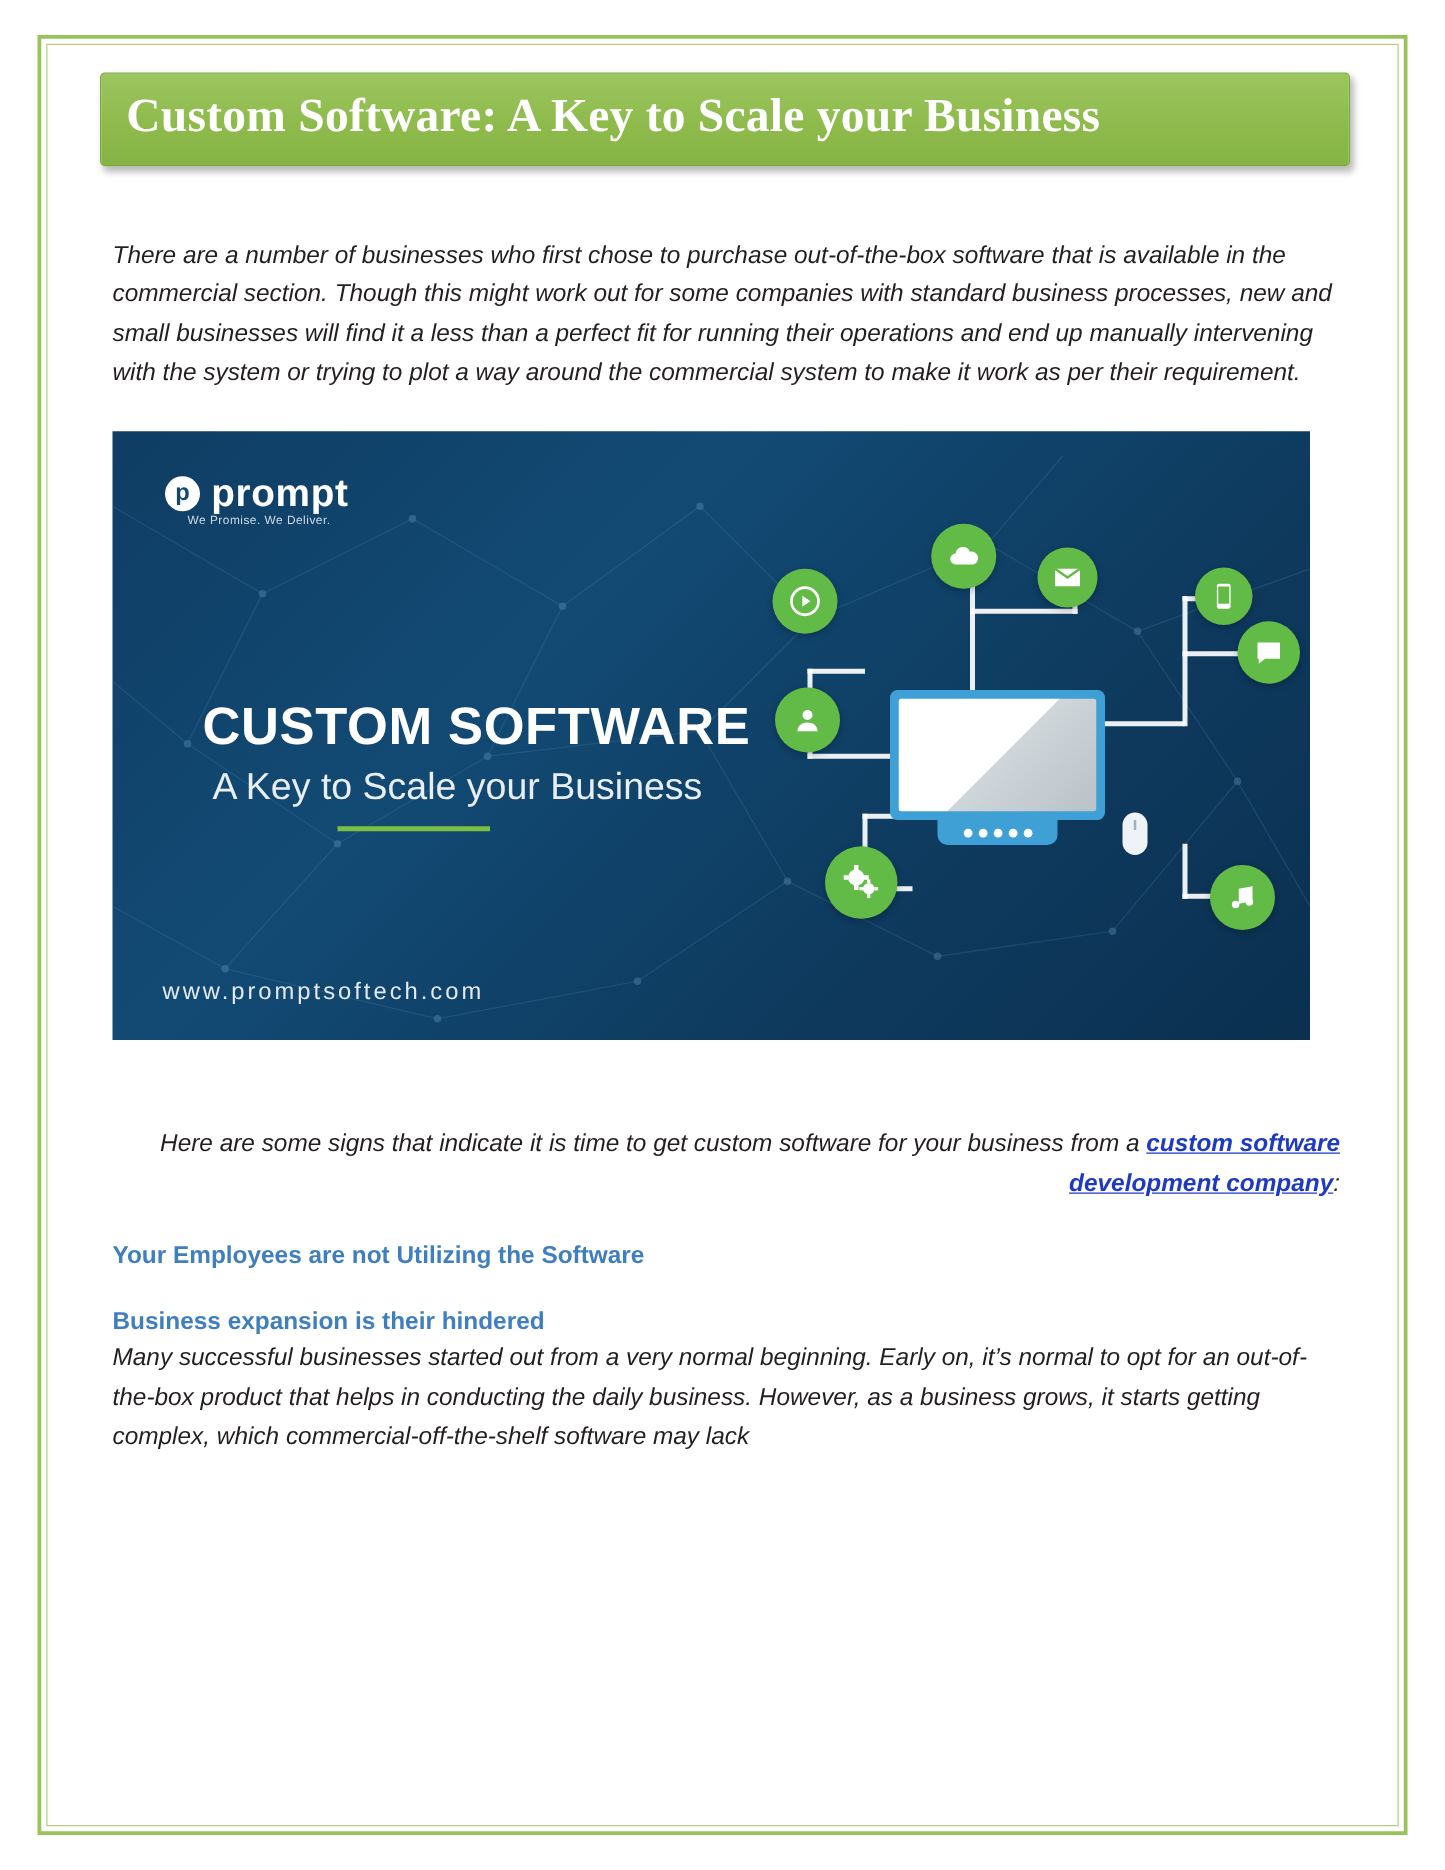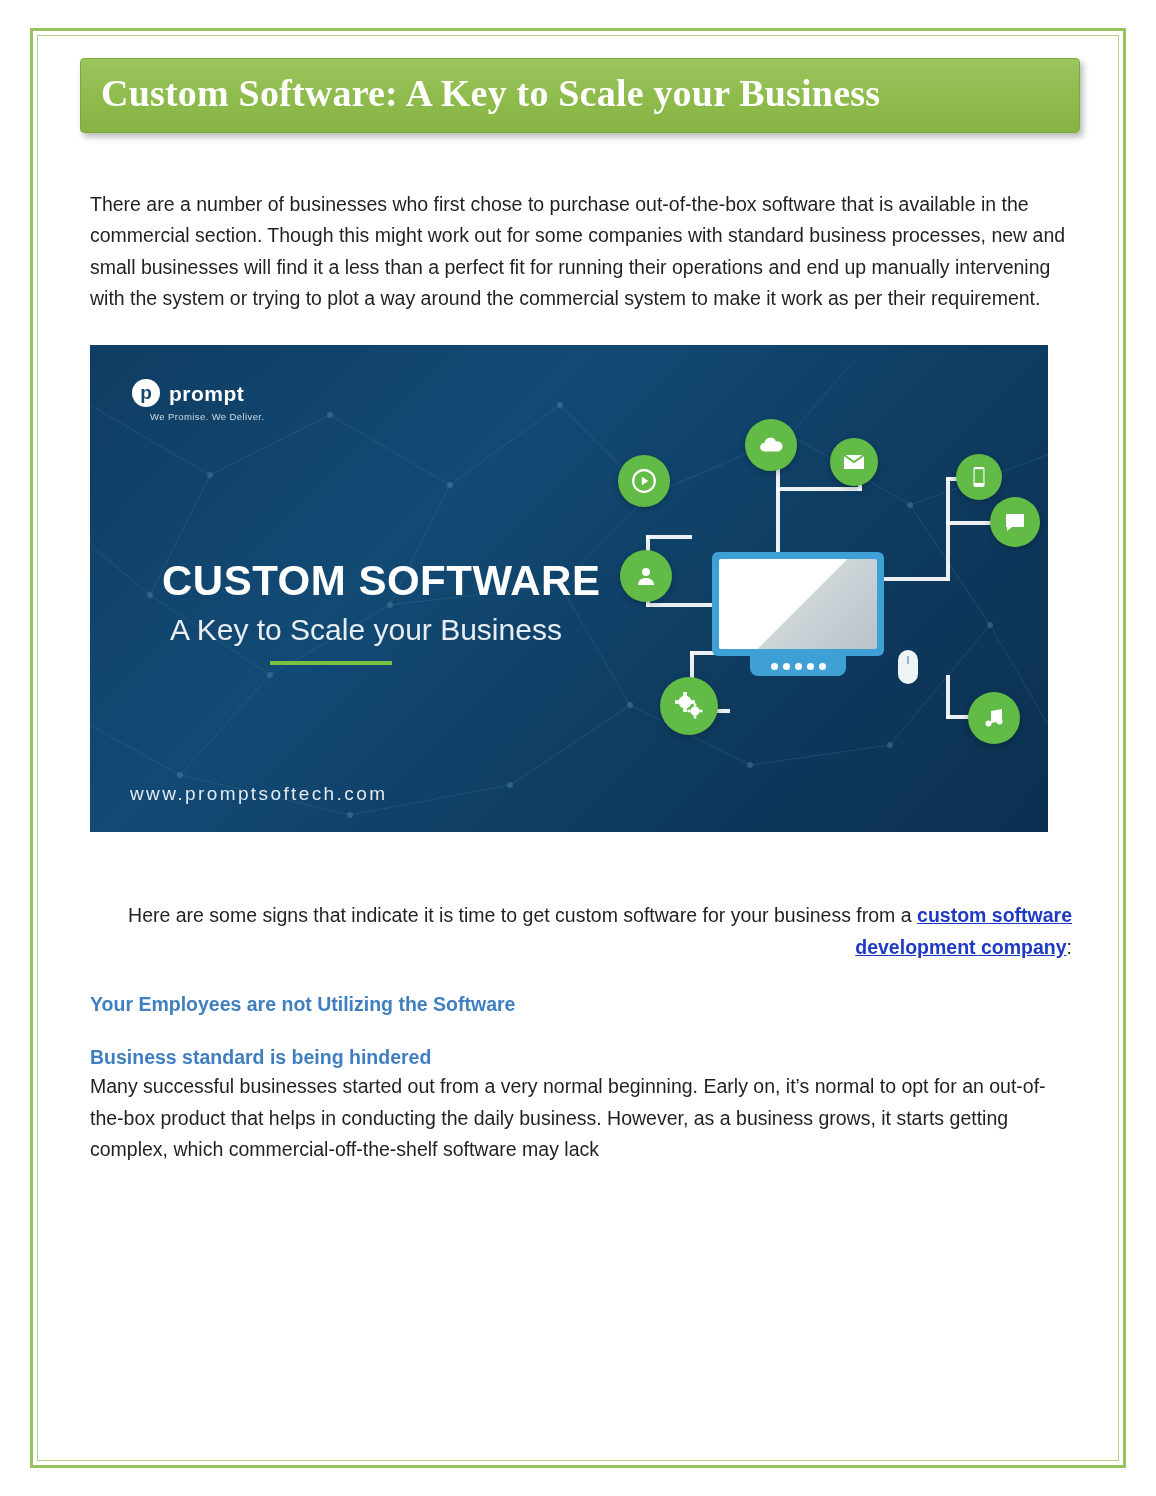--- a/index.html
+++ b/index.html
@@ -69,20 +69,21 @@
     line-height: 1.15;
     color: #ffffff;
     letter-spacing: 0.2px;
   }
 
   .body-text {
     font-family: "Liberation Sans", sans-serif;
     font-size: 19.5px;
     line-height: 1.62;
     color: #231f20;
+    font-style: italic;
   }
 
   .para-intro {
     margin: 56px 18px 0 22px;
   }
 
   
   .hero {
     position: relative;
     margin: 30px 0 0 22px;
@@ -112,21 +113,21 @@
     font-family: "Liberation Sans", sans-serif;
     font-weight: bold;
     font-size: 19px;
     display: flex;
     align-items: center;
     justify-content: center;
     margin-right: 9px;
   }
   .logo-word {
     color: #ffffff;
-    font-size: 21px;
+    font-size: 31px;
     font-weight: bold;
     letter-spacing: 0.5px;
     line-height: 1;
   }
   .logo-tag {
     position: absolute;
     left: 38px;
     top: 40px;
     color: #cfdbe4;
     font-size: 9.5px;
@@ -406,17 +407,17 @@
       <div class="hero-h">CUSTOM SOFTWARE</div>
       <div class="hero-sub">A Key to Scale your Business</div>
       <div class="hero-rule"></div>
       <div class="hero-url">www.promptsoftech.com</div>
     </div>
 
     <p class="body-text para-2"><span>Here are some signs that indicate it is time to get custom software for your business from a </span><a class="link-text" href="#">custom software development company</a><span>:</span></p>
 
     <div class="sub-head">Your Employees are not Utilizing the Software</div>
 
-    <div class="sub-head">Business standard is being hindered</div>
+    <div class="sub-head">Business expansion is their hindered</div>
     <p class="body-text sub-body">Many successful businesses started out from a very normal beginning. Early on, it’s normal to opt for an out-of-the-box product that helps in conducting the daily business. However, as a business grows, it starts getting complex, which commercial-off-the-shelf software may lack</p>
 
   </div>
 </div>
 
 </body></html>

